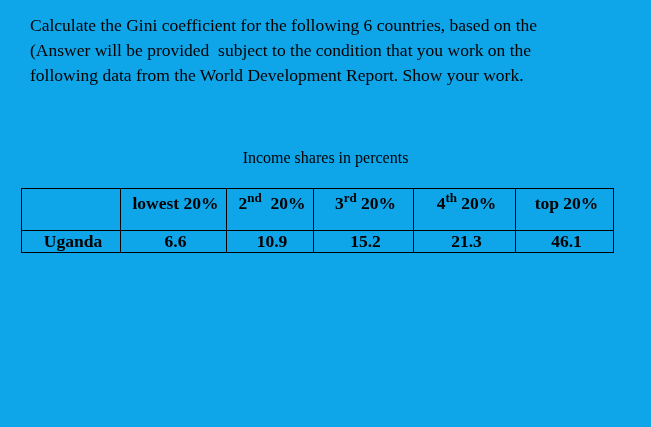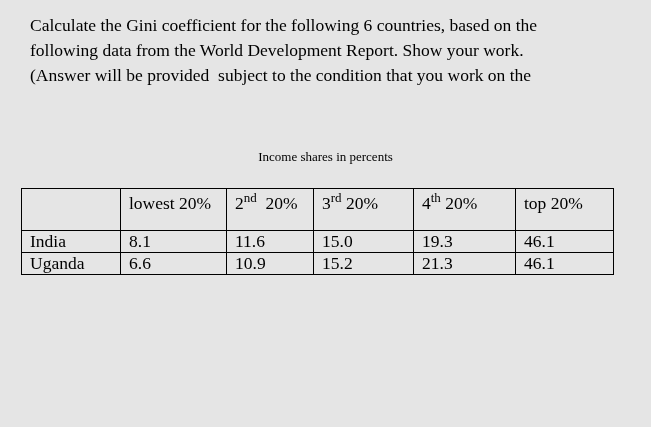--- a/index.html
+++ b/index.html
@@ -3,50 +3,50 @@
 <meta charset="utf-8">
 <style>
   * { margin: 0; padding: 0; box-sizing: border-box; }
   html, body {
     width: 651px; height: 427px;
     background: #ffffff;
   }
   .page {
     position: relative;
     width: 651px; height: 427px;
-    background: #e5e5e5;
+    background: #0ea5e9;
     color: #000000;
     font-family: "Liberation Serif", "DejaVu Serif", serif;
     overflow: hidden;
   }
   .question {
     position: absolute;
     left: 30px; top: 13px;
     font-size: 17.5px;
     line-height: 25px;
   }
   .question .qline { white-space: pre-wrap; }
   .table-title {
     position: absolute;
     left: 0; top: 149px;
     width: 651px;
     text-align: center;
-    font-size: 13px;
+    font-size: 16px;
   }
   table.income {
     position: absolute;
     left: 21px; top: 188px;
     width: 592px;
     border-collapse: collapse;
     table-layout: fixed;
   }
   table.income th, table.income td {
     border: 1.5px solid #000000;
-    font-weight: normal;
-    text-align: left;
+    font-weight: bold;
+    text-align: center;
     font-size: 17.5px;
     padding: 0 4px 0 8px;
     overflow: hidden;
   }
   table.income thead th {
     height: 42px;
     vertical-align: top;
     padding-top: 4px;
     white-space: pre;
   }
@@ -65,22 +65,22 @@
   .col-4th     { width: 102px; }
   .col-top     { width: 98px; }
 </style>
 </head>
 <body>
 
 <div class="page">
 
   <div class="question">
     <div class="qline">Calculate the Gini coefficient for the following 6 countries, based on the</div>
+    <div class="qline">(Answer will be provided  subject to the condition that you work on the</div>
     <div class="qline">following data from the World Development Report. Show your work.</div>
-    <div class="qline">(Answer will be provided  subject to the condition that you work on the</div>
   </div>
 
   <div class="table-title">Income shares in percents</div>
 
   <table class="income">
     <colgroup>
       <col class="col-country">
       <col class="col-lowest">
       <col class="col-2nd">
       <col class="col-3rd">
@@ -92,28 +92,20 @@
         <th></th>
         <th><span>lowest 20%</span><sup class="ord"></sup><span></span></th>
         <th><span>2</span><sup class="ord">nd</sup><span>  20%</span></th>
         <th><span>3</span><sup class="ord">rd</sup><span> 20%</span></th>
         <th><span>4</span><sup class="ord">th</sup><span> 20%</span></th>
         <th><span>top 20%</span><sup class="ord"></sup><span></span></th>
       </tr>
     </thead>
     <tbody>
       <tr>
-        <td>India</td>
-        <td>8.1</td>
-        <td>11.6</td>
-        <td>15.0</td>
-        <td>19.3</td>
-        <td>46.1</td>
-      </tr>
-      <tr>
         <td>Uganda</td>
         <td>6.6</td>
         <td>10.9</td>
         <td>15.2</td>
         <td>21.3</td>
         <td>46.1</td>
       </tr>
     </tbody>
   </table>
 

